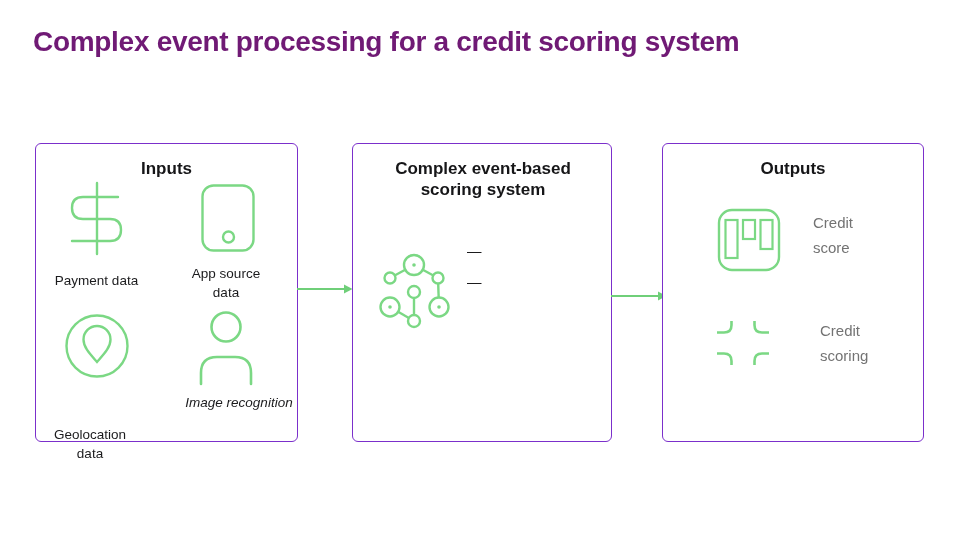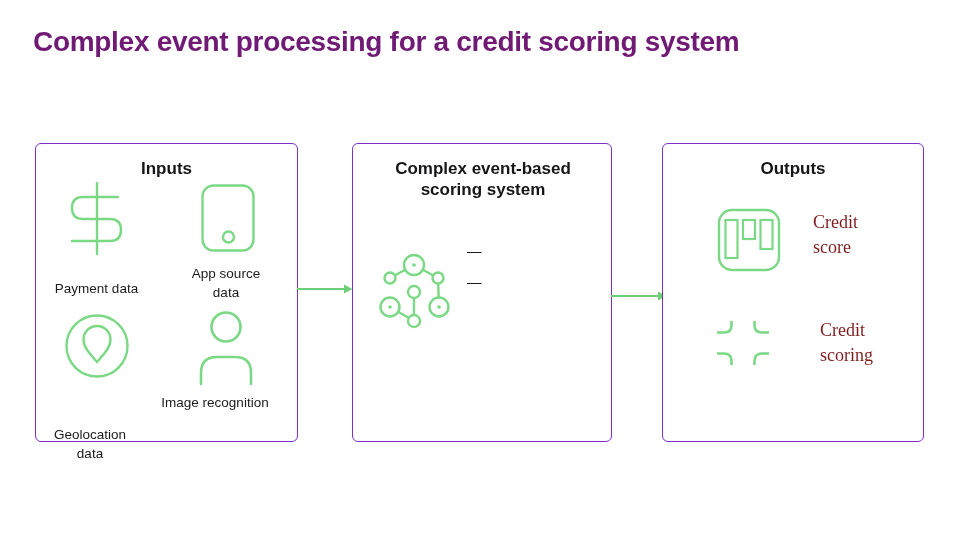--- a/index.html
+++ b/index.html
@@ -16,41 +16,41 @@
   #panel-system .panel-title{left:15px;width:230px;}
 
   .abs{position:absolute;}
   .cell-label{position:absolute;text-align:center;font-size:13.5px;line-height:18.5px;color:#1b1b1d;}
 
   .bullet-list{position:absolute;left:114px;top:95px;width:146px;margin:0;padding:0;list-style:none;}
   .bullet-item{display:flex;gap:13px;font-size:14.5px;line-height:25px;color:#1b1b1d;margin-bottom:6px;}
   .bullet-marker{flex:0 0 12px;}
   .bullet-text{width:100px;}
 
-  .out-label{position:absolute;font-size:18px;line-height:25px;color:#7f1d1d;width:80px;font-family:Liberation Serif, serif;}
+  .out-label{position:absolute;font-size:15px;line-height:25px;color:#737373;width:80px;}
 
   svg{display:block;}
 </style>
 </head>
 <body>
 
 <div class="canvas">
 
   <div class="page-title">Complex event processing for a credit scoring system</div>
 
   <div class="panel" id="panel-inputs" style="left:35px;width:263px;">
     <div class="panel-title">Inputs</div>
 
     <svg class="abs" style="left:28px;top:34px;" width="66" height="80" viewBox="0 0 66 80">
       <g fill="none" stroke="#7bd884" stroke-width="2.4" stroke-linecap="round">
         <path d="M54 19 H19 Q8 19 8 30 Q8 41 19 41 H46 Q57 41 57 52 Q57 63 46 63 H8"></path>
         <line x1="33" y1="5" x2="33" y2="76"></line>
       </g>
     </svg>
-    <div class="cell-label" style="left:13px;top:136px;width:95px;">Payment data</div>
+    <div class="cell-label" style="left:13px;top:128px;width:95px;">Payment data</div>
 
     <svg class="abs" style="left:165px;top:40px;" width="54" height="68" viewBox="0 0 54 68">
       <g fill="none" stroke="#7bd884" stroke-width="2.4">
         <rect x="1.5" y="1.5" width="51" height="65" rx="11"></rect>
         <circle cx="27.5" cy="53" r="5.5"></circle>
       </g>
     </svg>
     <div class="cell-label" style="left:142px;top:121px;width:96px;">App source data</div>
 
     <svg class="abs" style="left:28px;top:169px;" width="66" height="66" viewBox="0 0 66 66">
@@ -60,21 +60,21 @@
       </g>
     </svg>
     <div class="cell-label" style="left:4px;top:250px;width:100px;margin-top:32px;">Geolocation data</div>
 
     <svg class="abs" style="left:162px;top:166px;" width="56" height="76" viewBox="0 0 56 76">
       <g fill="none" stroke="#7bd884" stroke-width="2.6" stroke-linecap="round">
         <circle cx="28" cy="17" r="14.5"></circle>
         <path d="M3 74 V63 Q3 47 19 47 H37 Q53 47 53 63 V74"></path>
       </g>
     </svg>
-    <div class="cell-label" style="left:124px;top:250px;width:110px;">Image recognition</div>
+    <div class="cell-label" style="left:148px;top:250px;width:110px;font-style:italic;">Image recognition</div>
   </div>
 
   <svg class="abs" style="left:297px;top:283px;" width="56" height="12" viewBox="0 0 56 12">
     <line x1="0" y1="6" x2="48" y2="6" stroke="#6fcf79" stroke-width="1.8"></line>
     <polygon points="47,1.5 55.5,6 47,10.5" fill="#6fcf79"></polygon>
   </svg>
 
   <div class="panel" id="panel-system" style="left:352px;width:260px;">
     <div class="panel-title">Complex event-based scoring system</div>
 

